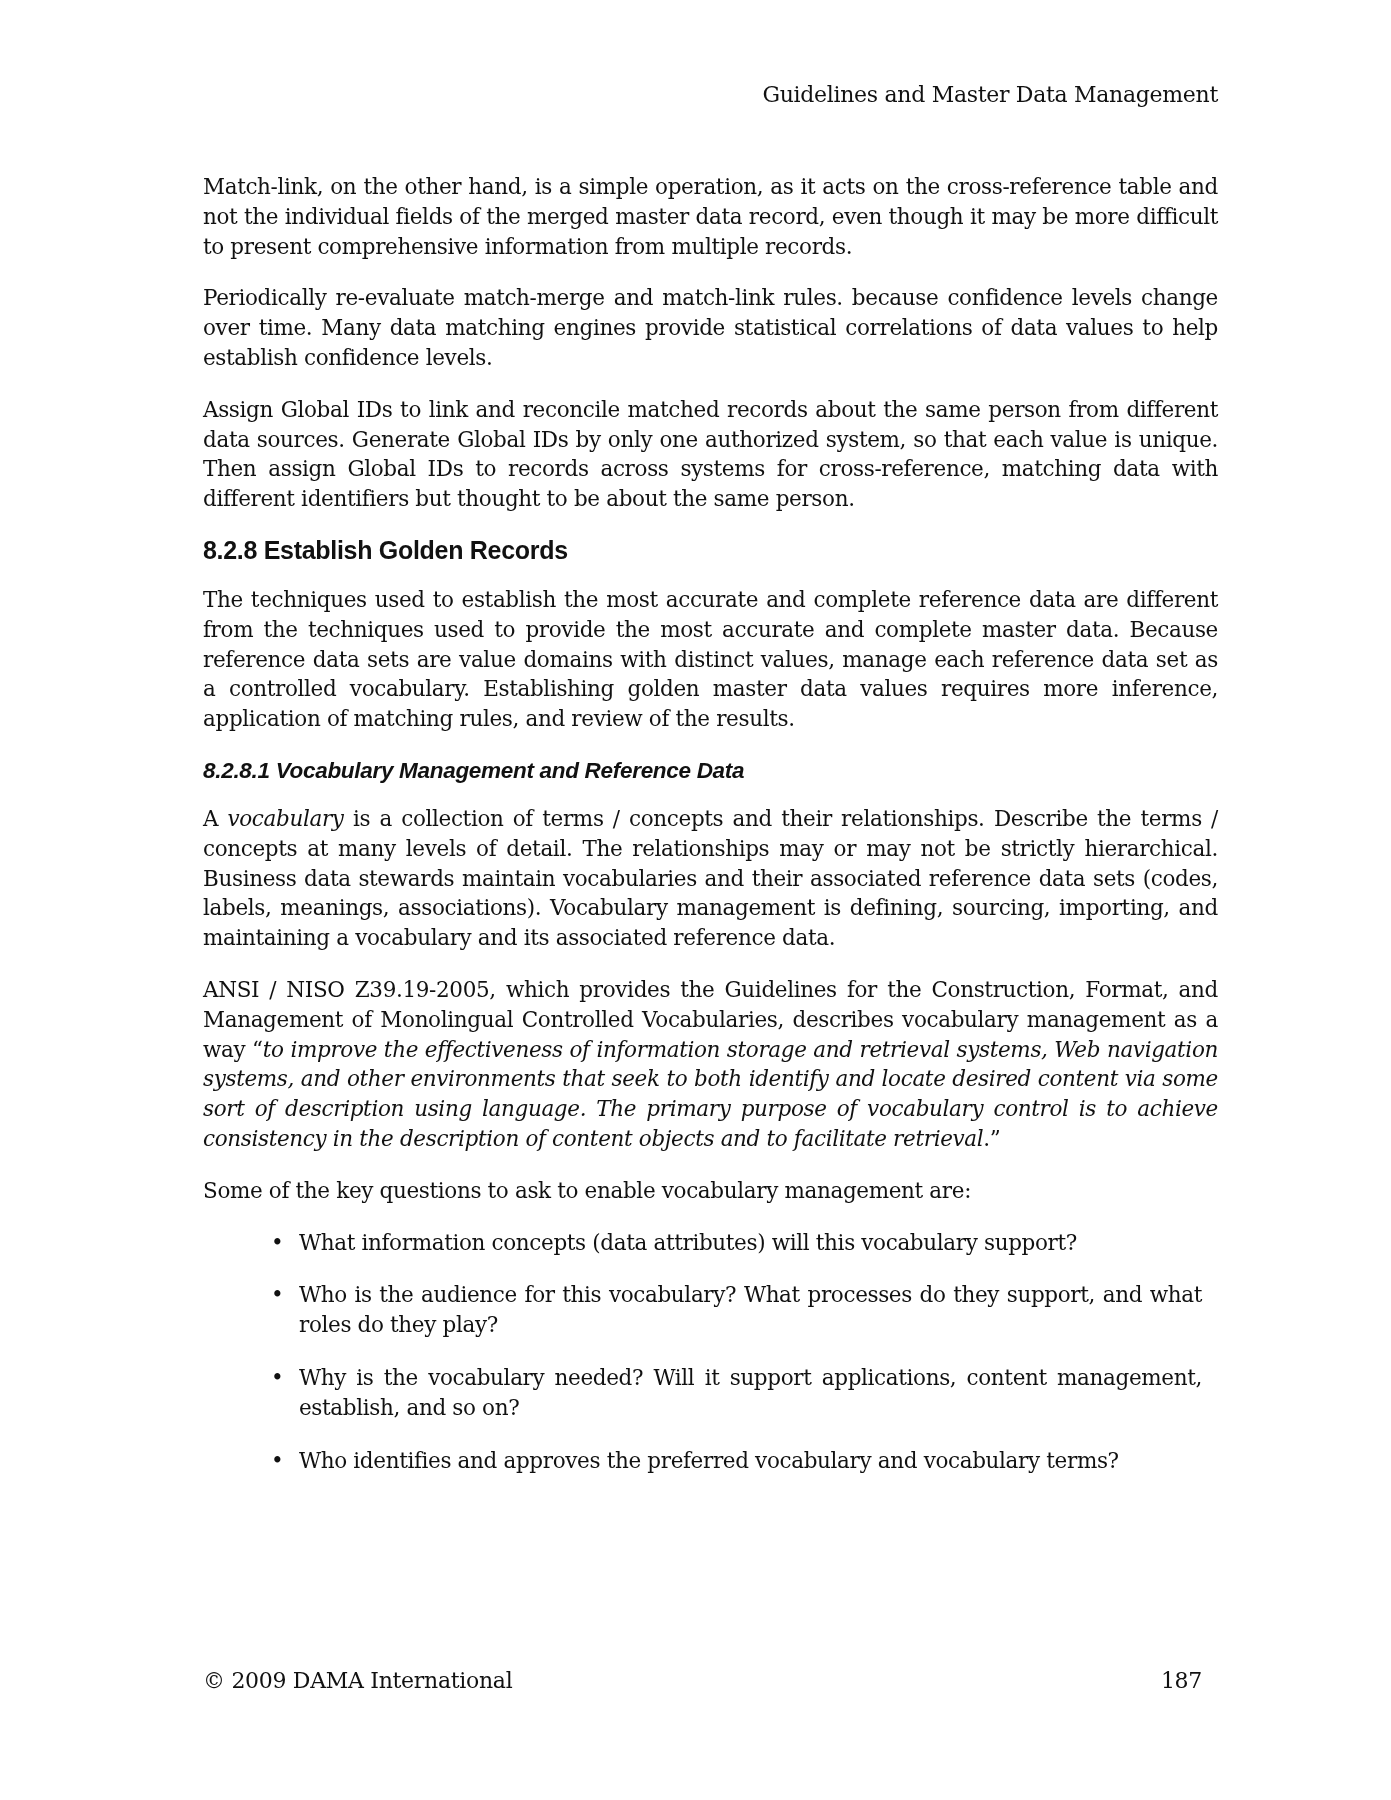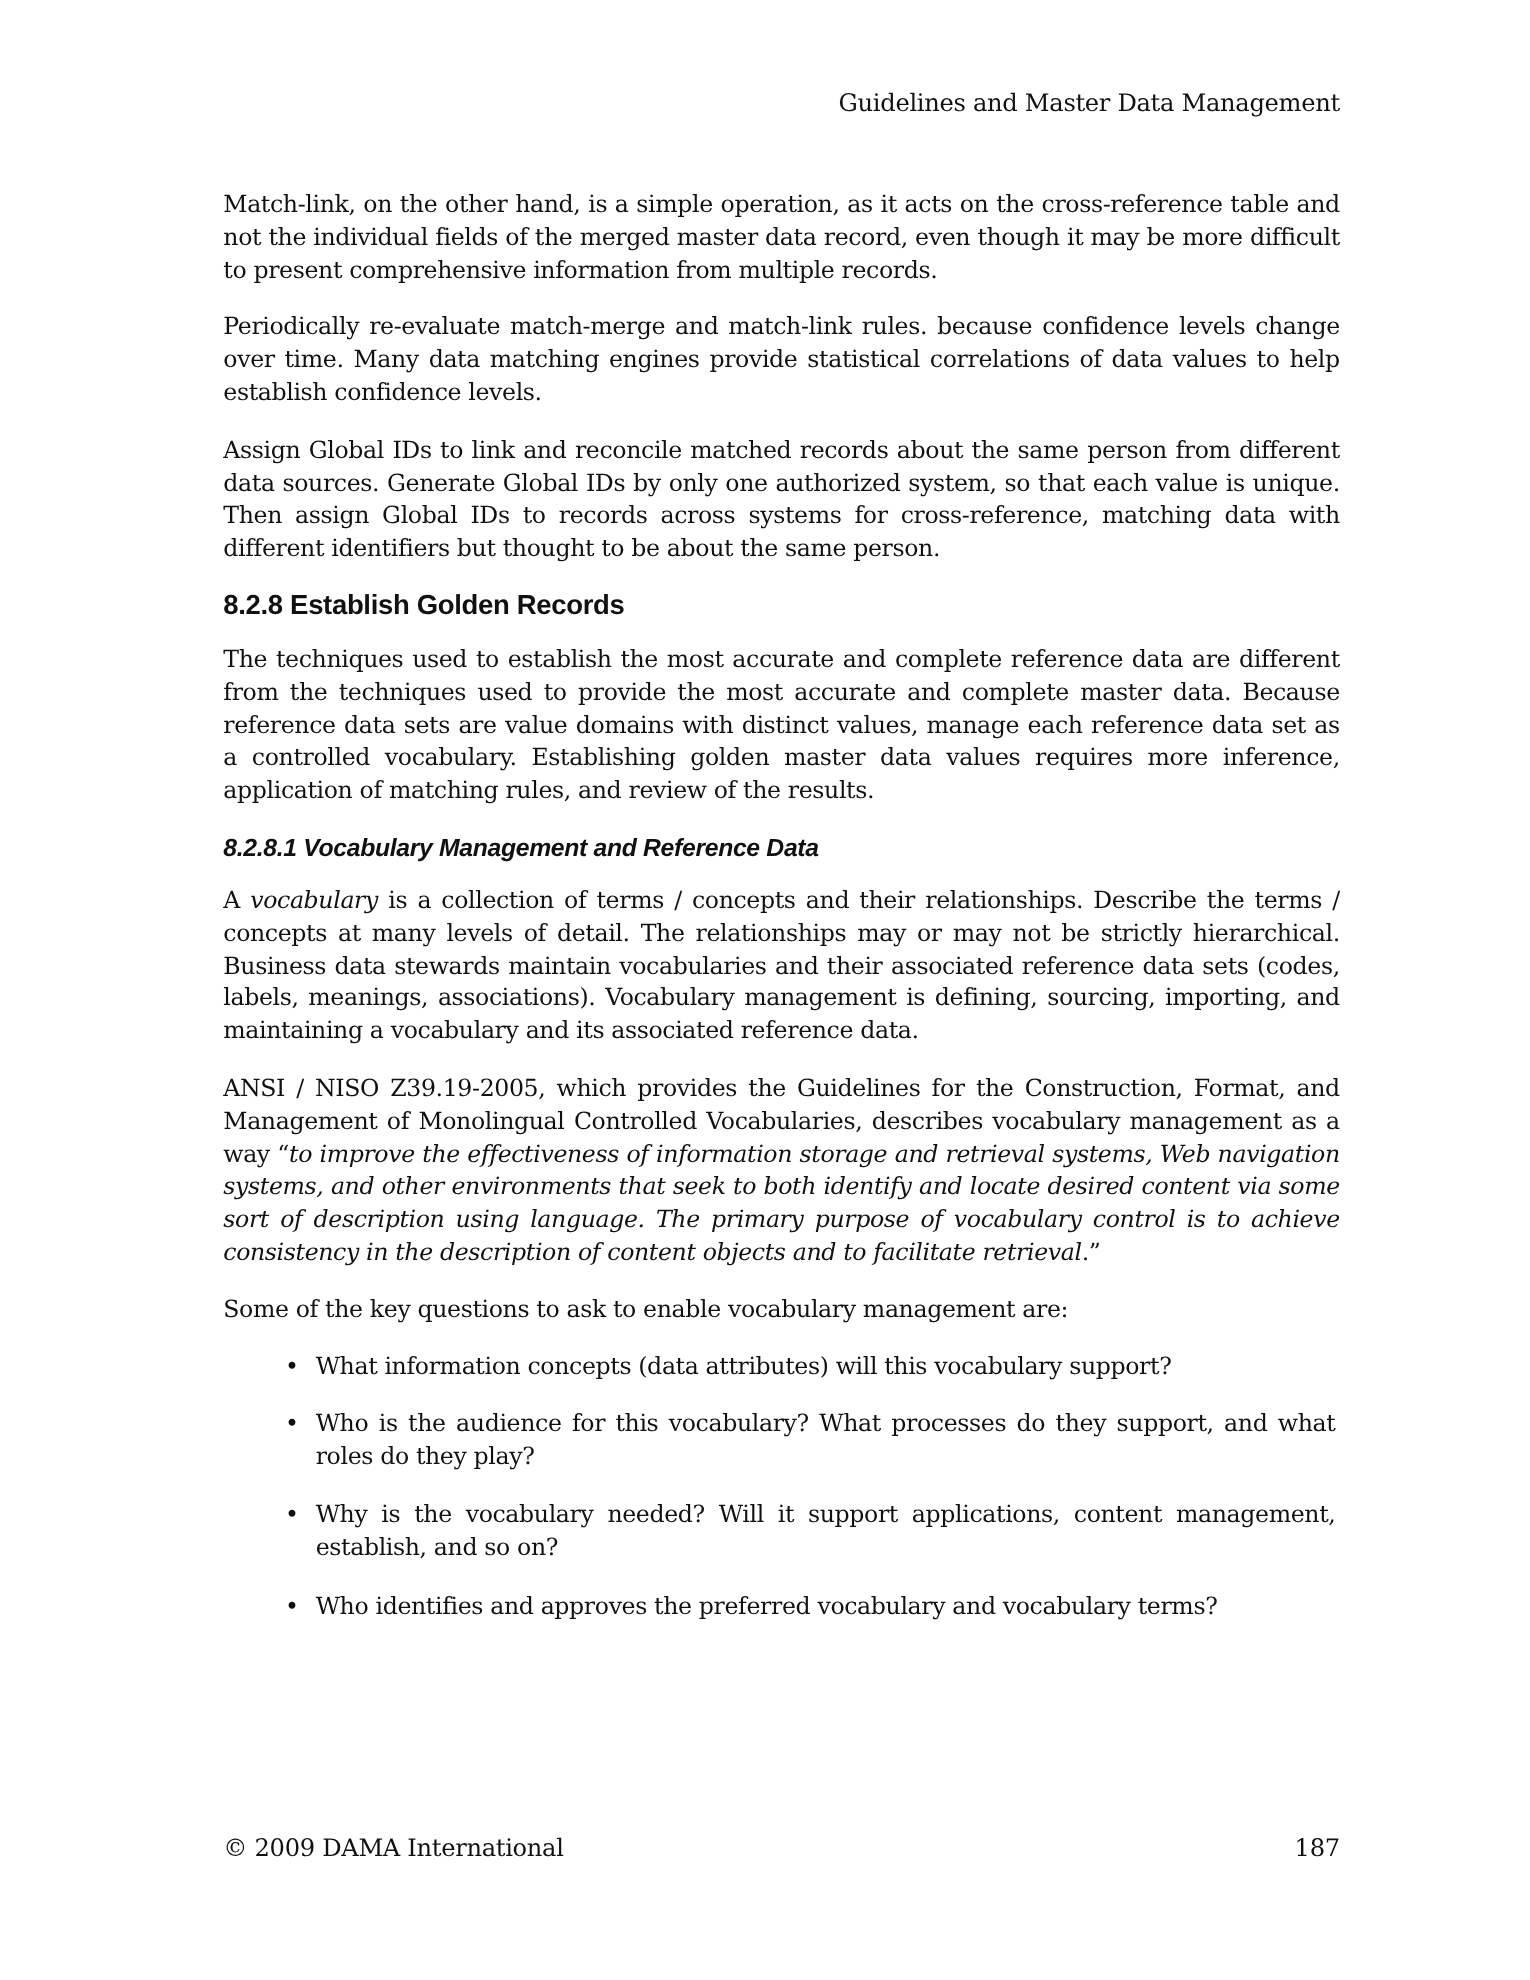--- a/index.html
+++ b/index.html
@@ -5,26 +5,26 @@
   html, body { margin: 0; padding: 0; background: #ffffff; }
   body { width: 1391px; height: 1800px; position: relative; overflow: hidden; color: #111; }
   .page { position: absolute; left: 203px; top: 0; width: 1015px; }
   .serif { font-family: "DejaVu Serif", "Liberation Serif", serif; }
   .header { position: absolute; top: 82px; right: 0; font-size: 22px; letter-spacing: -0.3px; }
   .body { position: absolute; top: 172px; left: 0; width: 1015px; }
   p { margin: 0 0 22px 0; font-size: 21.5px; line-height: 29.8px; text-align: justify; letter-spacing: -0.35px; }
   h2 { font-family: "Liberation Sans", sans-serif; font-weight: bold; font-size: 25px; margin: 10px 0 20px 0; letter-spacing: -0.3px; }
   h3 { font-family: "Liberation Sans", sans-serif; font-weight: bold; font-style: italic; font-size: 22.5px; margin: 24px 0 20px 0; letter-spacing: -0.3px; }
   em { font-style: italic; }
-  ul { margin: 4px; padding: 0 0 0 80px; list-style: none; }
+  ul { margin: 16px; padding: 0 0 0 80px; list-style: none; }
   li { position: relative; font-size: 21.5px; line-height: 29.8px; text-align: justify; margin-bottom: 23px; letter-spacing: -0.35px; }
   li::before { content: "•"; position: absolute; left: -28px; top: 0; }
   .footer { position: absolute; top: 1668px; left: 0; width: 1015px; font-size: 22px; letter-spacing: -0.3px; }
   .footer .left { position: absolute; left: 0; }
-  .footer .right { position: absolute; right: 0; }
+  .footer .right { position: absolute; right: 16px; }
 </style>
 </head>
 <body>
 
 <div class="page serif">
 
   <div class="header">Guidelines and Master Data Management</div>
 
   <div class="body">
     <p>Match-link, on the other hand, is a simple operation, as it acts on the cross-reference table and not the individual fields of the merged master data record, even though it may be more difficult to present comprehensive information from multiple records.</p>

